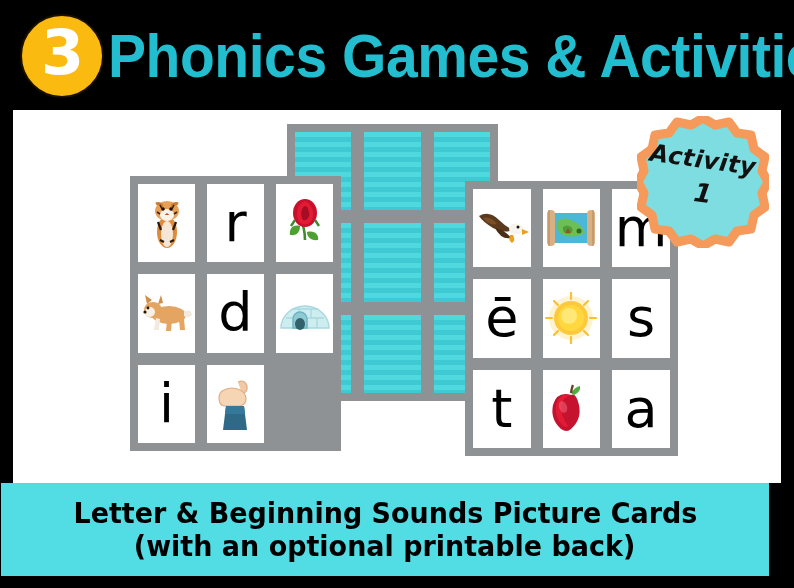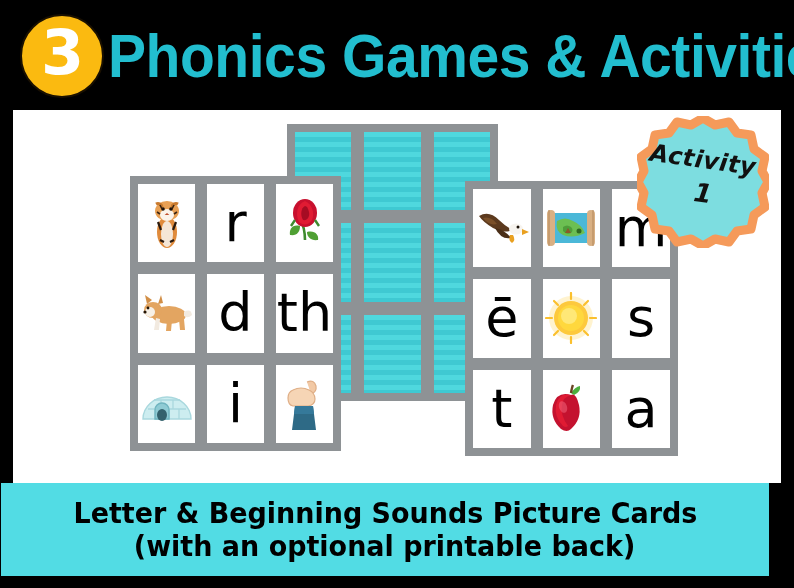--- a/index.html
+++ b/index.html
@@ -266,23 +266,20 @@
             <circle cx="9" cy="16" r="1.4" fill="#241505"></circle>
             <circle cx="6" cy="20" r="1.6" fill="#241505"></circle>
           </svg>
         </span>
       </div>
 
       <div class="card">
         <span class="letter">d</span>
       </div>
 
-      <div class="card">
-        <span class="letter">th</span>
-      </div>
 
       <div class="card">
         <span>
           <svg width="56" height="42" viewBox="0 0 56 42">
             <path d="M4 36 A24 22 0 0 1 52 36 Z" fill="#CDEDF0"></path>
             <path d="M4 36 A24 22 0 0 1 52 36 Z" fill="none" stroke="#A9D8DE" stroke-width="1.4"></path>
             <path d="M9 26 h38 M15 17 h26" stroke="#A9D8DE" stroke-width="1.4"></path>
             <path d="M18 36 v-10 M30 36 v-10 M40 36 v-10 M22 26 v-9 M34 26 v-9" stroke="#A9D8DE" stroke-width="1.3"></path>
             <path d="M16 36 v-9 a7 7 0 0 1 14 0 v9 Z" fill="#8FCBD4"></path>
             <path d="M16 36 v-9 a7 7 0 0 1 14 0 v9 Z" fill="none" stroke="#6FB4BF" stroke-width="1.4"></path>

